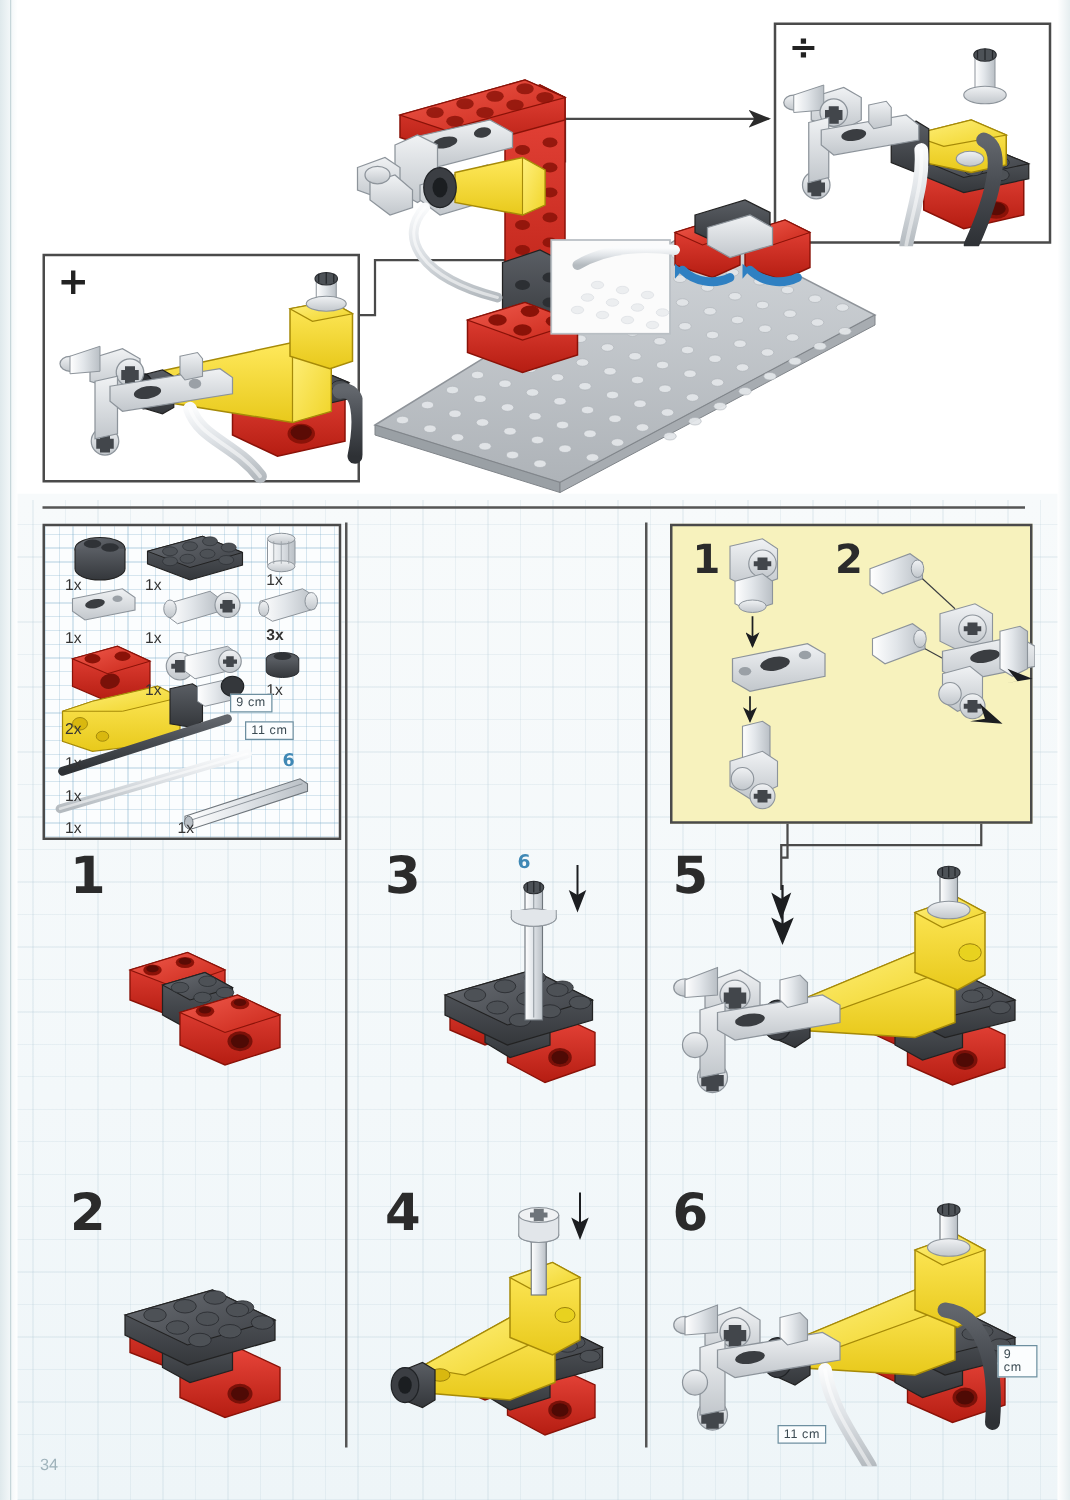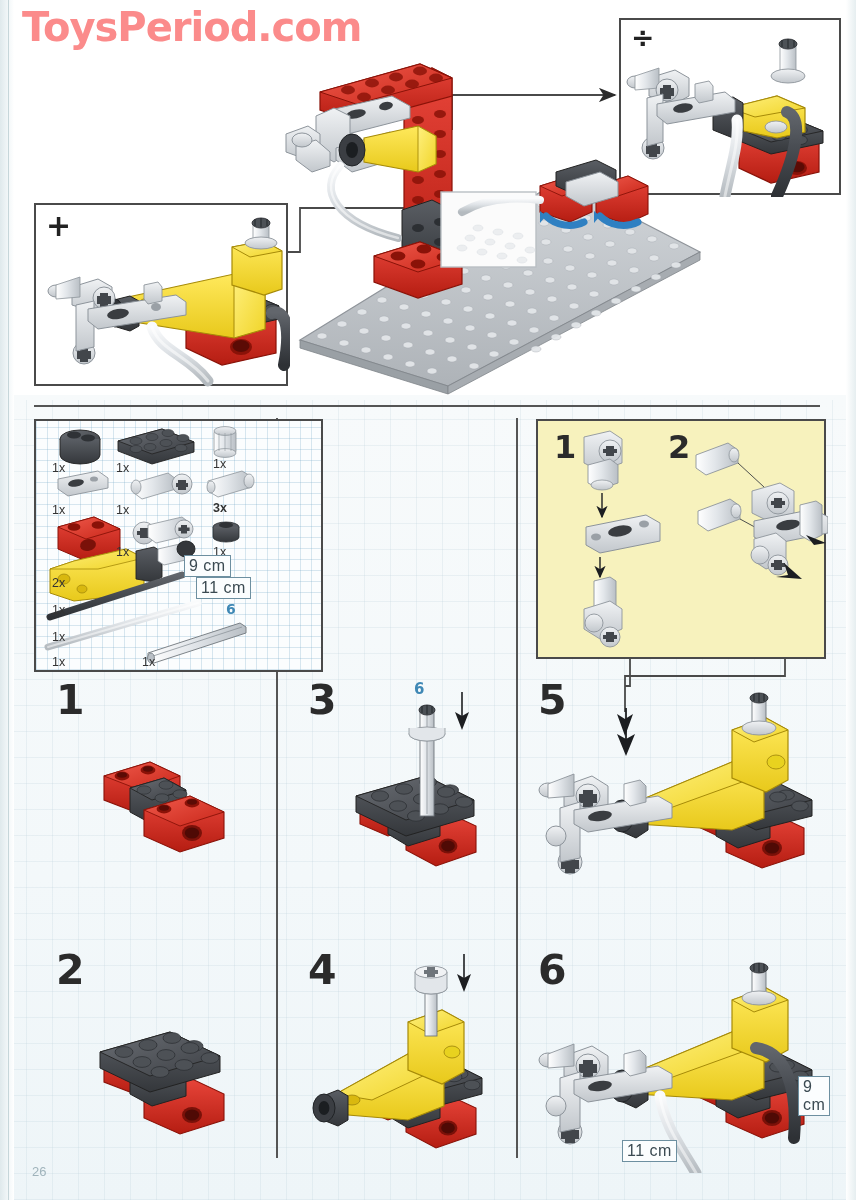--- a/index.html
+++ b/index.html
@@ -43,21 +43,21 @@
   
   .hrule{position:absolute;height:2px;background:#555;}
   .vrule{position:absolute;width:2px;background:#555;}
 
   
   .stepnum{position:absolute;font-size:41px;font-weight:bold;color:#2b2b2b;
       line-height:1;font-family:"DejaVu Sans",sans-serif;}
 
   
   .cmlabel{position:absolute;border:1px solid #6d8fa0;background:#fbfdfe;
-      font-size:16px;color:#3b4a52;padding:1px 4px;letter-spacing:.5px;
+      font-size:10px;color:#3b4a52;padding:1px 4px;letter-spacing:.5px;
       font-family:"Liberation Sans",sans-serif;}
   .bluenum{position:absolute;font-size:14px;font-weight:bold;color:#3f88b5;
       font-family:"DejaVu Sans",sans-serif;}
   .qty{position:absolute;font-size:12.5px;color:#333;font-family:"Liberation Sans",sans-serif;}
 
   #pagenum{position:absolute;left:32px;top:1164px;font-size:13px;color:#9fb3bb;
       font-family:"Liberation Sans",sans-serif;}
   svg.overlay{position:absolute;left:0;top:0;width:856px;height:1200px;
       pointer-events:none;overflow:visible;}
 </style>
@@ -65,21 +65,20 @@
 <body>
 
 <div id="page">
 
   <div id="paper-tint"></div>
   <div id="paper-grid"></div>
   <div id="spine"></div>
   <div id="spine-line"></div>
   <div id="right-edge"></div>
 
-  <div id="watermark">ToysPeriod.com</div>
 
   <svg class="overlay" viewBox="0 0 856 1200">
     <defs>
 
       <linearGradient id="gRed" x1="0" y1="0" x2="0" y2="1">
         <stop offset="0" stop-color="#e8453a"></stop>
           <stop offset="1" stop-color="#b51d12"></stop>
       </linearGradient>
       <linearGradient id="gRedTop" x1="0" y1="0" x2="1" y2="1">
         <stop offset="0" stop-color="#f05a4c"></stop>
@@ -480,21 +479,21 @@
       <path d="M600 216 L594 211 L594 223 Z" fill="#2f80c2"></path>
 
       <path d="M540 200 C508 196, 482 200, 462 212" stroke="url(#gHoseLt)" stroke-width="8" fill="none" stroke-linecap="round"></path>
     </g>
   </svg>
 
   <div class="hrule" style="left:34px;top:405px;width:786px;"></div>
   <div class="vrule" style="left:276px;top:418px;height:740px;"></div>
   <div class="vrule" style="left:516px;top:418px;height:740px;"></div>
 
-  <div class="frame gridbg" style="left:34px;top:419px;width:289px;height:253px;">
+  <div class="frame gridbg" style="left:34px;top:419px;width:239px;height:253px;">
     <svg viewBox="0 0 239 253" style="position:absolute;left:0;top:0;width:239px;height:253px;">
 
       <g>
         <ellipse cx="44" cy="18" rx="20" ry="9" fill="url(#gDkTop)" stroke="#222" stroke-width=".9"></ellipse>
         <path d="M24 18 L24 34 A20 9 0 0 0 64 34 L64 18" fill="url(#gDk)" stroke="#222" stroke-width=".9"></path>
         <ellipse cx="38" cy="14" rx="7" ry="3.4" fill="#2f3236"></ellipse>
           <ellipse cx="52" cy="17" rx="7" ry="3.4" fill="#2f3236"></ellipse>
       </g>
 
       <g>
@@ -930,15 +929,15 @@
 
       <path d="M130 148 C134 176, 150 198, 166 225" stroke="url(#gHoseLt)" stroke-width="11" fill="none" stroke-linecap="round"></path>
       <path d="M130 148 C134 176, 150 198, 166 225" stroke="#fff" stroke-width="3" opacity=".5" fill="none" stroke-linecap="round"></path>
 
       <path d="M226 100 C256 104, 268 140, 264 190" stroke="url(#gHoseDk)" stroke-width="12" fill="none" stroke-linecap="round"></path>
     </svg>
     <div class="cmlabel" style="left:268px;top:128px;">9 cm</div>
     <div class="cmlabel" style="left:92px;top:192px;">11 cm</div>
   </div>
 
-  <div id="pagenum">26</div>
+  <div id="pagenum">34</div>
 
 </div>
 
 </body></html>

